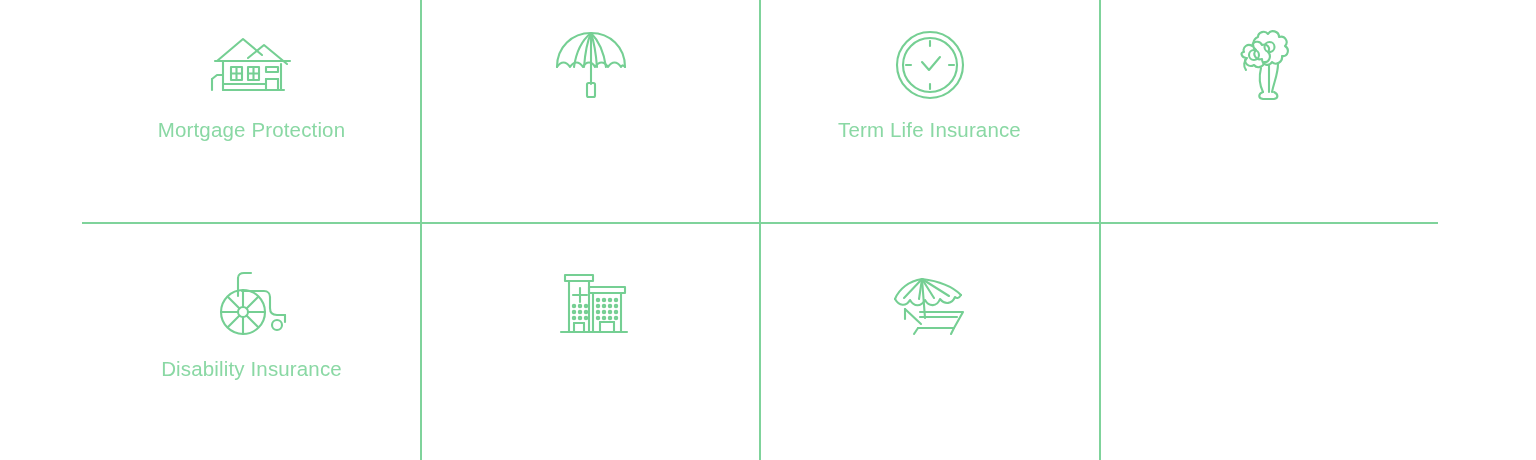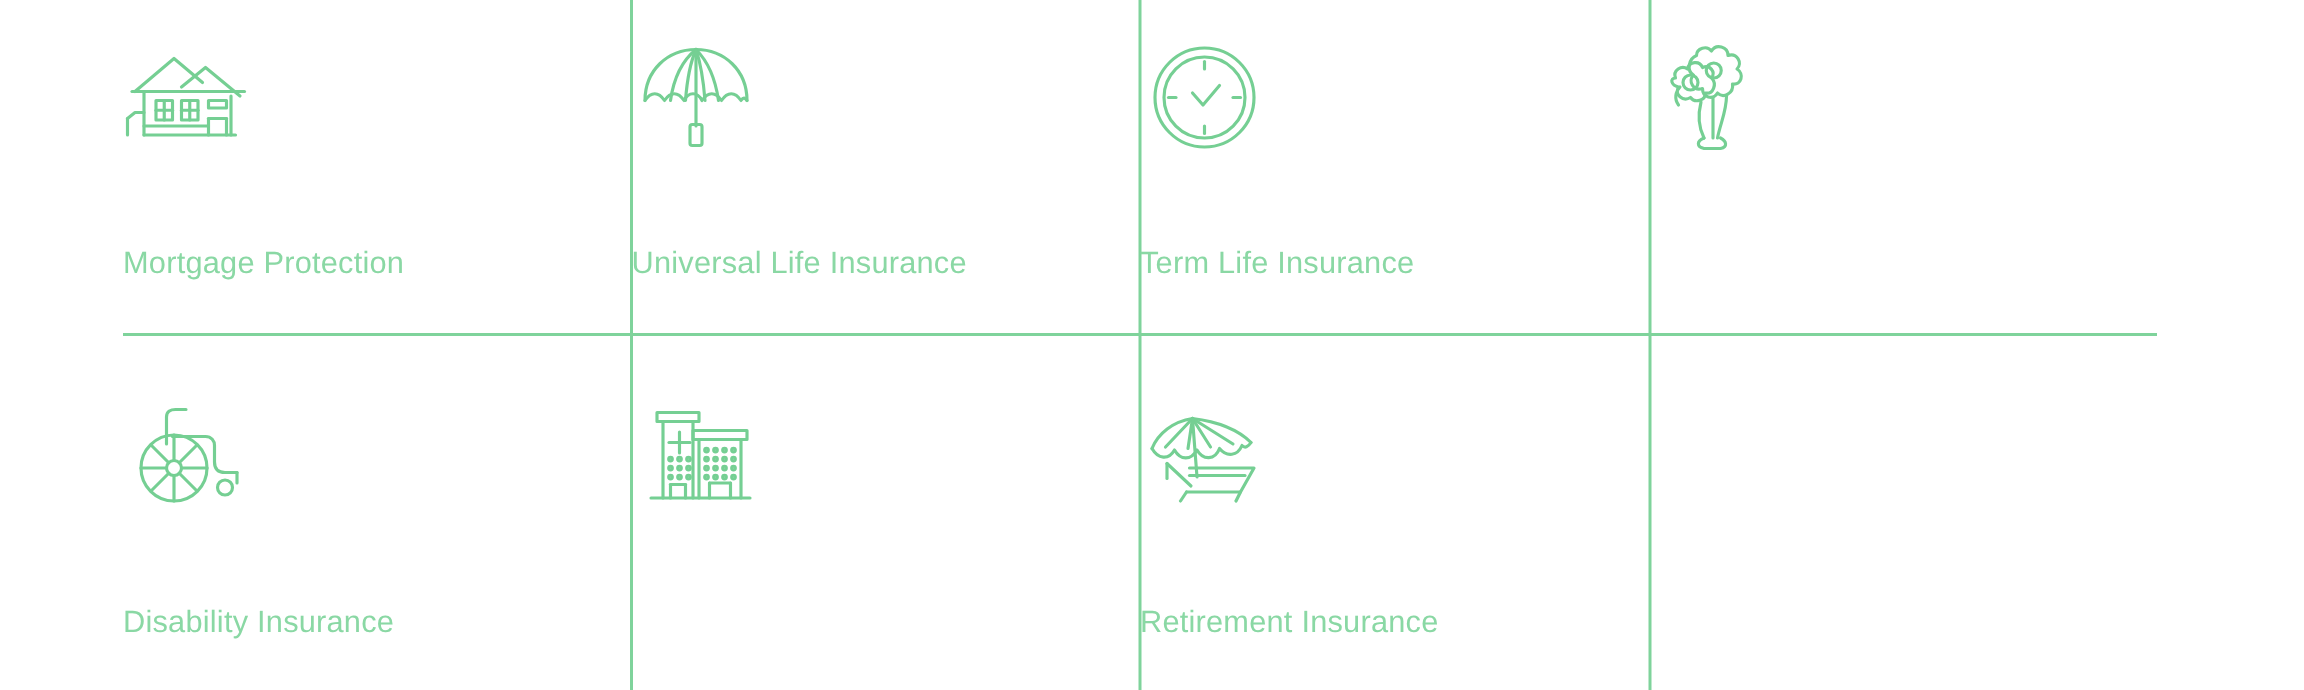--- a/index.html
+++ b/index.html
@@ -46,23 +46,22 @@
     width: 1356px;
     height: 460px;
     display: grid;
     grid-template-columns: repeat(4, 1fr);
     grid-template-rows: 222px 238px;
   }
   .tile {
     position: relative;
     display: flex;
     flex-direction: column;
-    align-items: flex-start;
+    align-items: center;
     justify-content: flex-start;
-    gap: 46px;
   }
   .tile.row1 { padding-top: 26px; }
   .tile.row2 { padding-top: 43px; }
 
   .tile-icon {
     width: 86px;
     height: 78px;
     display: flex;
     align-items: center;
     justify-content: center;
@@ -137,21 +136,20 @@
           <path d="M4 38 C4 18 19 4 38 4 C57 4 72 18 72 38"></path>
           <path d="M4 38 C8 32 13 32 17 38 C21 32 26 32 30 38 C33 32 39 32 42 38 C46 32 51 32 55 38 C59 32 64 32 68 38 C70 35 71 37 72 38"></path>
           <path d="M38 4 C28 12 23 24 21 38"></path>
           <path d="M38 4 C46 12 51 24 53 38"></path>
           <path d="M38 4 C34 13 32 25 31 38"></path>
           <path d="M38 4 C41 13 43 25 44 38"></path>
           <path d="M38 4 L38 55"></path>
           <rect x="34" y="54" width="8" height="14" rx="1.5"></rect>
         </svg>
       </div>
-      <div class="tile-label">Universal Life Insurance</div>
     </div>
 
     <div class="tile row1">
       <div class="tile-icon">
         <svg width="72" height="72" viewBox="0 0 72 72">
           <circle cx="36" cy="36" r="33"></circle>
           <circle cx="36" cy="36" r="27"></circle>
           <path d="M36 12 L36 17"></path>
           <path d="M36 55 L36 60"></path>
           <path d="M12 36 L17 36"></path>
@@ -263,18 +261,17 @@
           <path d="M31 8 L58 25"></path>
           <path d="M31 8 L34 47"></path>
           <path d="M14 38 L30 53"></path>
           <path d="M14 38 L14 48"></path>
           <path d="M29 41 L72 41 L63 57 L27 57"></path>
           <path d="M29 46 L66 46"></path>
           <path d="M27 57 L23 63"></path>
           <path d="M63 57 L60 63"></path>
         </svg>
       </div>
-      <div class="tile-label">Retirement Insurance</div>
     </div>
 
 
   </div>
 </div>
 
 </body></html>

